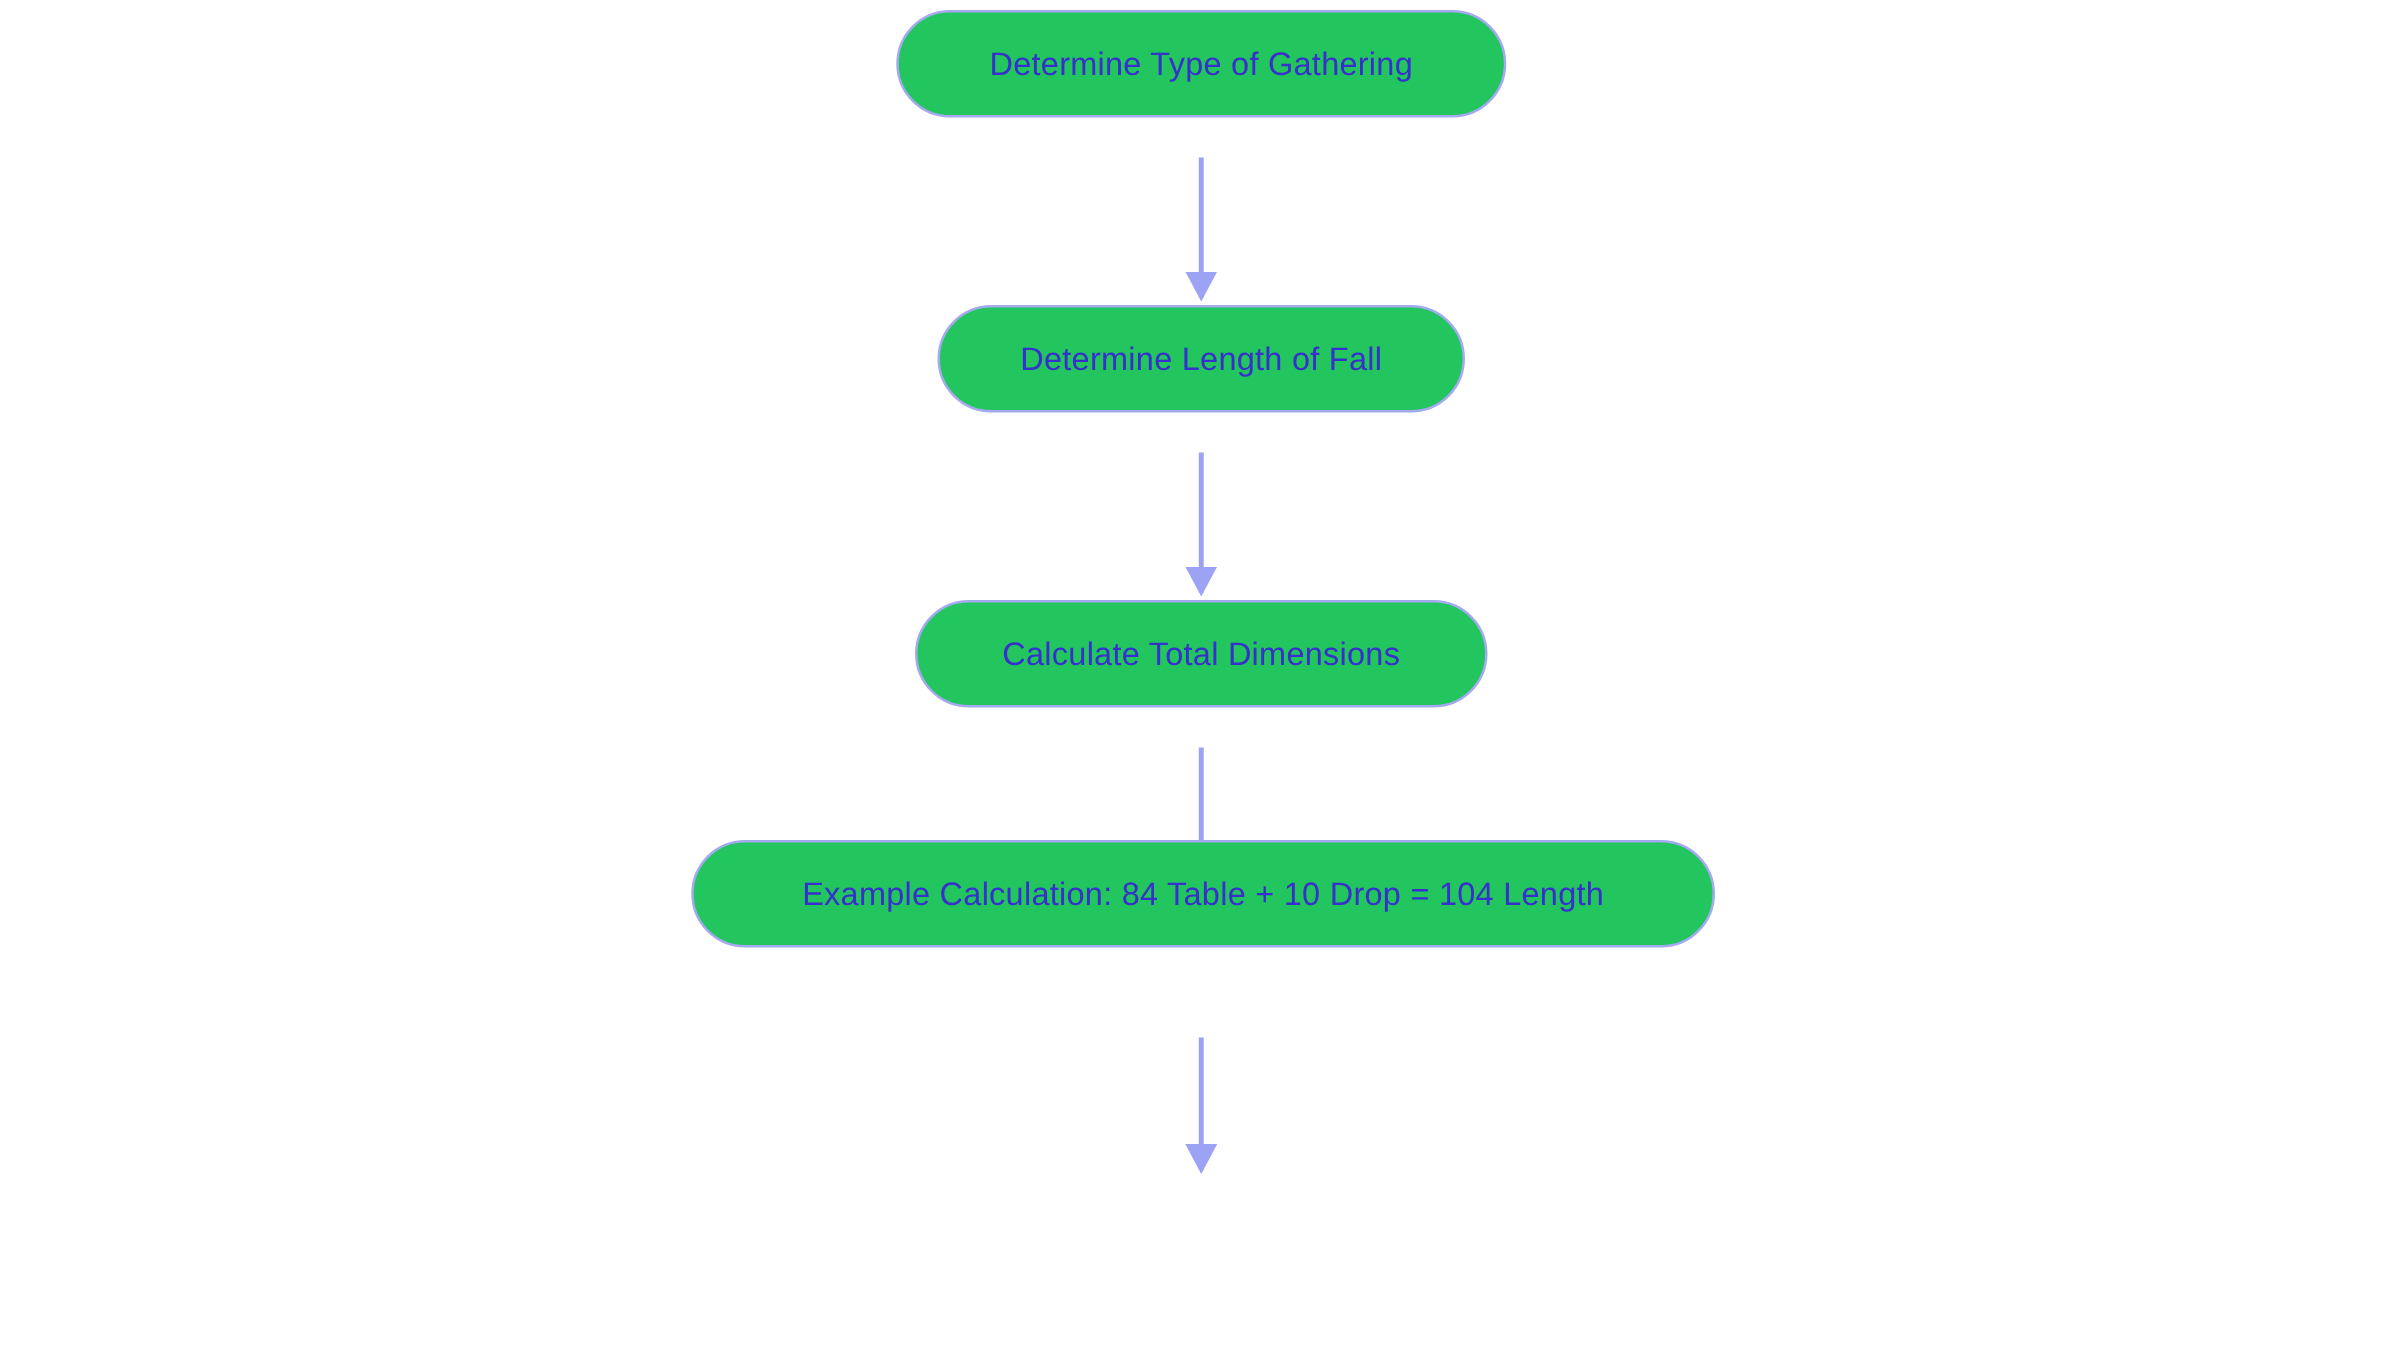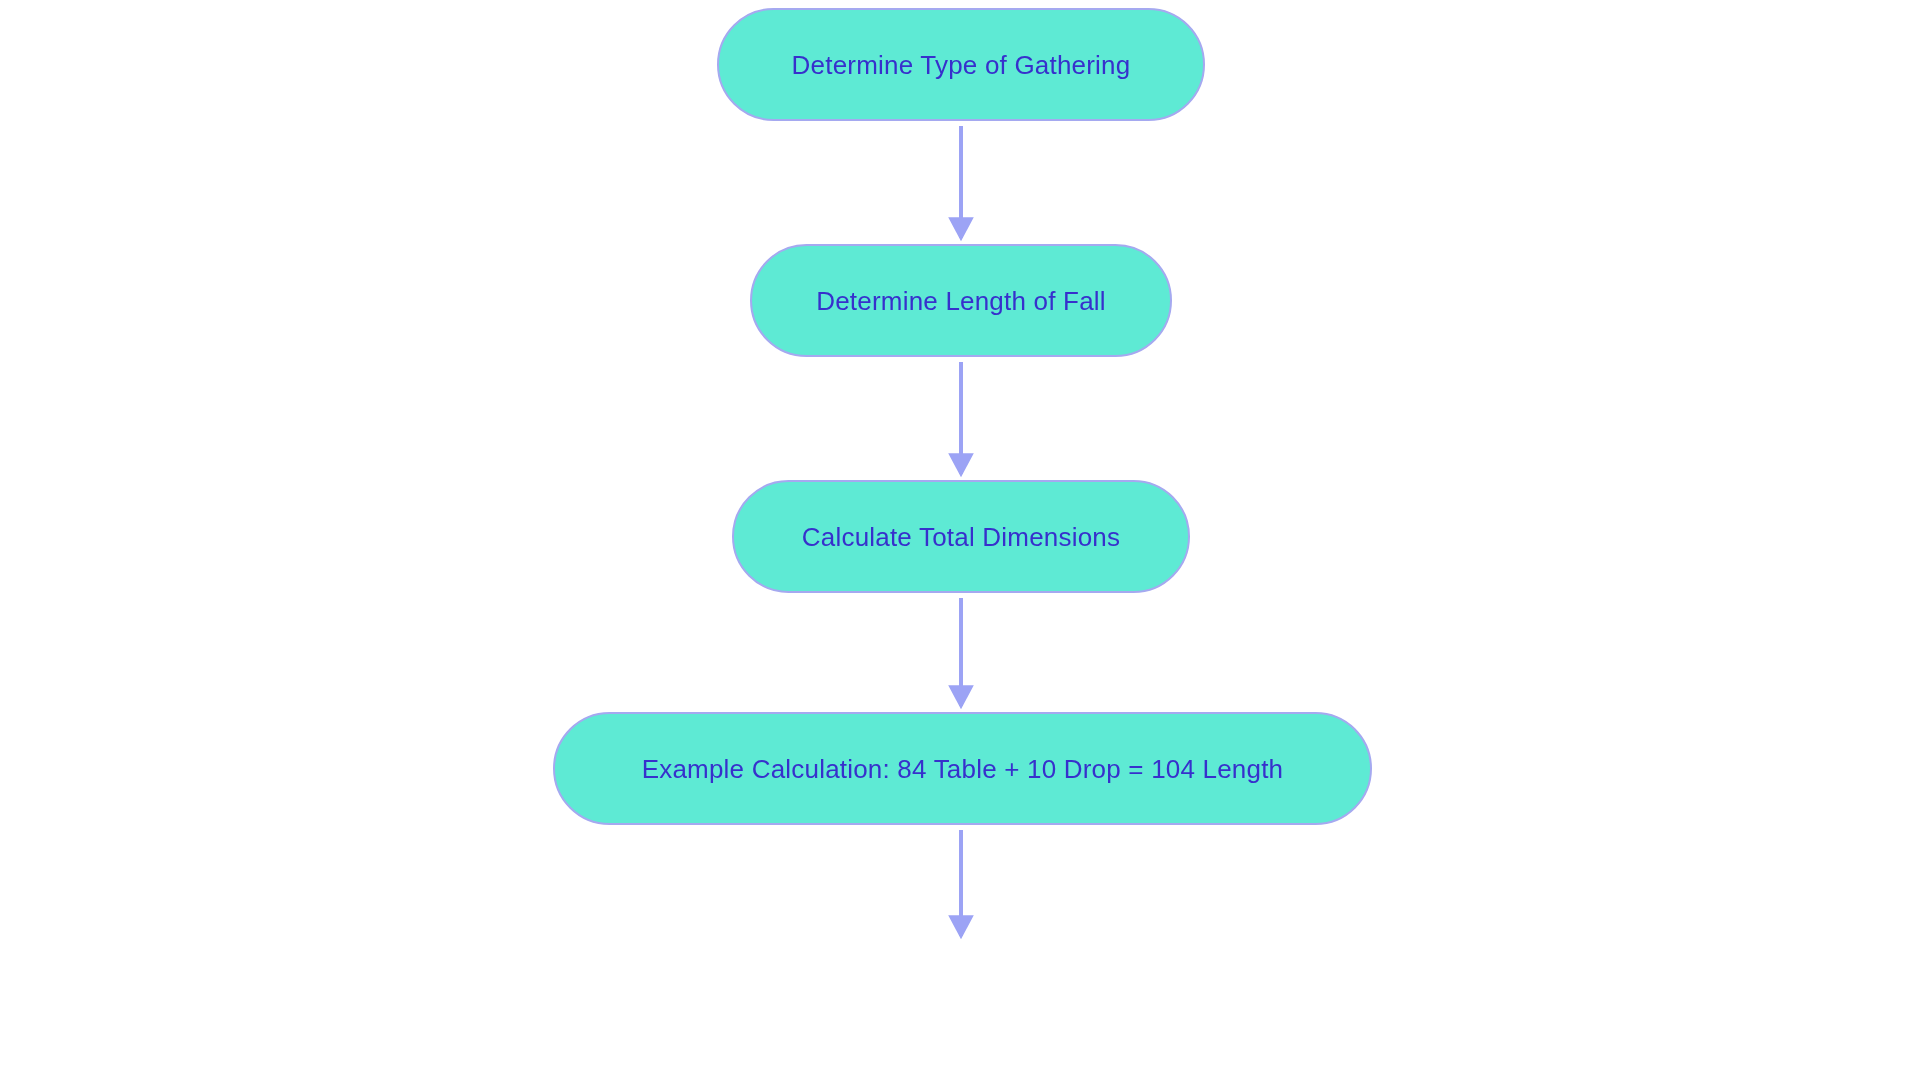--- a/index.html
+++ b/index.html
@@ -27,38 +27,38 @@
     width: 1920px;
     height: 1083px;
     pointer-events: none;
   }
   .node {
     position: absolute;
     box-sizing: border-box;
     display: flex;
     align-items: center;
     justify-content: center;
-    background: #5eead4;
+    background: #22c55e;
     border: 2px solid #a5a9f0;
     border-radius: 60px;
-    height: 113px;
+    height: 86px;
   }
   .node-label {
     color: #3730cc;
     font-size: 26px;
     font-weight: 400;
     letter-spacing: 0.2px;
     white-space: nowrap;
     line-height: 1;
   }
   
   #node-0 { left: 717px; top: 8px;   width: 488px; }
   #node-1 { left: 750px; top: 244px; width: 422px; }
   #node-2 { left: 732px; top: 480px; width: 458px; }
-  #node-3 { left: 553px; top: 712px; width: 819px; }
+  #node-3 { left: 553px; top: 672px; width: 819px; }
   #node-4 { left: 748px; top: 942px; width: 430px; }
 </style>
 </head>
 <body>
 
 <div id="flowchart-root">
 
   <svg class="connector-layer" viewBox="0 0 1920 1083" width="1920" height="1083" xmlns="http://www.w3.org/2000/svg">
     <defs>
       <marker id="arrowhead" markerWidth="7" markerHeight="7" refX="5.2" refY="3.5" orient="auto" markerUnits="strokeWidth">

